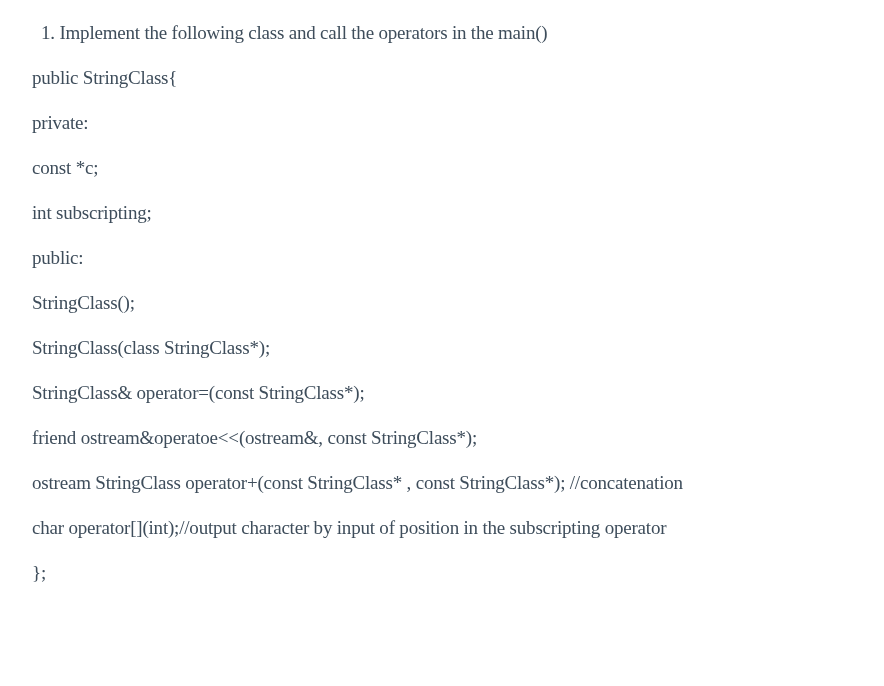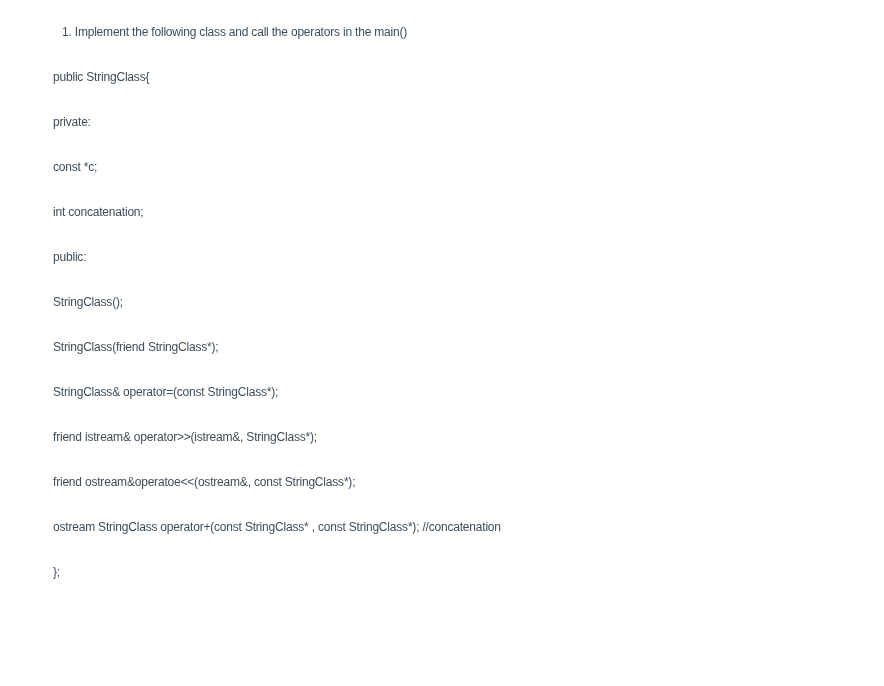--- a/index.html
+++ b/index.html
@@ -8,45 +8,46 @@
     background: #ffffff;
   }
   body {
     width: 884px;
     height: 686px;
     overflow: hidden;
     font-family: "Liberation Sans", sans-serif;
   }
   .question-doc {
     box-sizing: border-box;
-    padding: 10px 0 0 53px;
+    padding: 10px 0 0 32px;
     color: #3e4d5b;
-    font-size: 12px;
+    font-size: 19px;
     letter-spacing: -0.2px;
+    font-family: Liberation Serif, serif;
   }
   .line {
     height: 45px;
     line-height: 45px;
     white-space: pre;
     overflow: visible;
   }
   .prompt-line {
     padding-left: 9px;
   }
 </style>
 </head>
 <body>
 
 <div class="question-doc">
   <div class="line prompt-line">1. Implement the following class and call the operators in the main()</div>
   <div class="line">public StringClass{</div>
   <div class="line">private:</div>
   <div class="line">const *c;</div>
-  <div class="line">int concatenation;</div>
+  <div class="line">int subscripting;</div>
   <div class="line">public:</div>
   <div class="line">StringClass();</div>
-  <div class="line">StringClass(friend StringClass*);</div>
+  <div class="line">StringClass(class StringClass*);</div>
   <div class="line">StringClass&amp; operator=(const StringClass*);</div>
-  <div class="line">friend istream&amp; operator&gt;&gt;(istream&amp;, StringClass*);</div>
   <div class="line">friend ostream&amp;operatoe&lt;&lt;(ostream&amp;, const StringClass*);</div>
   <div class="line">ostream StringClass operator+(const StringClass* , const StringClass*); //concatenation</div>
+  <div class="line">char operator[](int);//output character by input of position in the subscripting operator</div>
   <div class="line">};</div>
 </div>
 
 </body></html>

